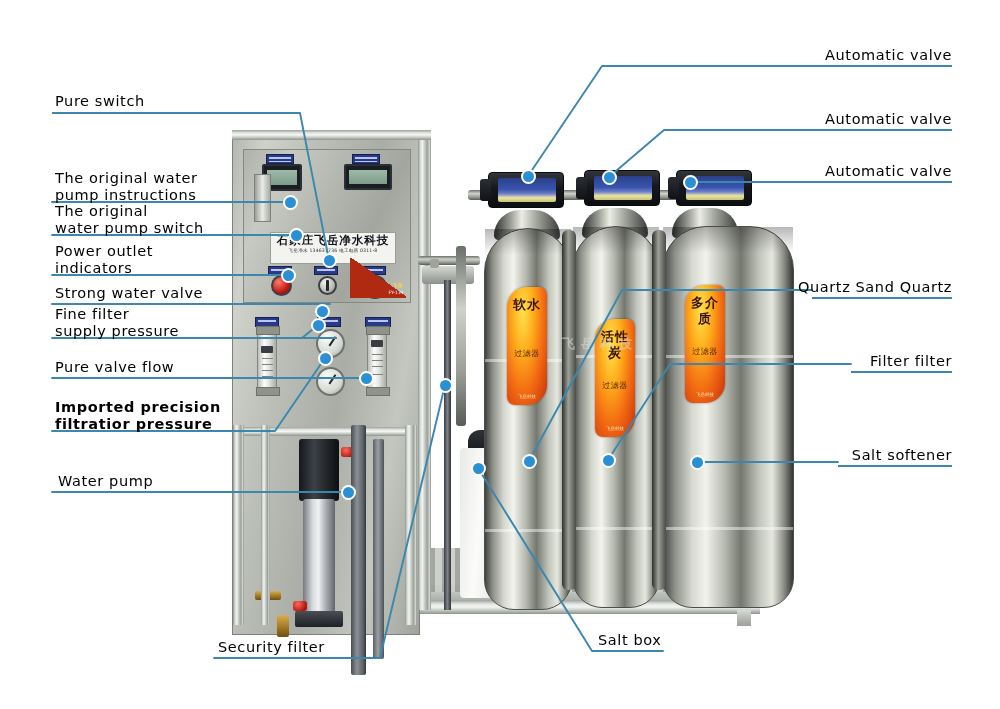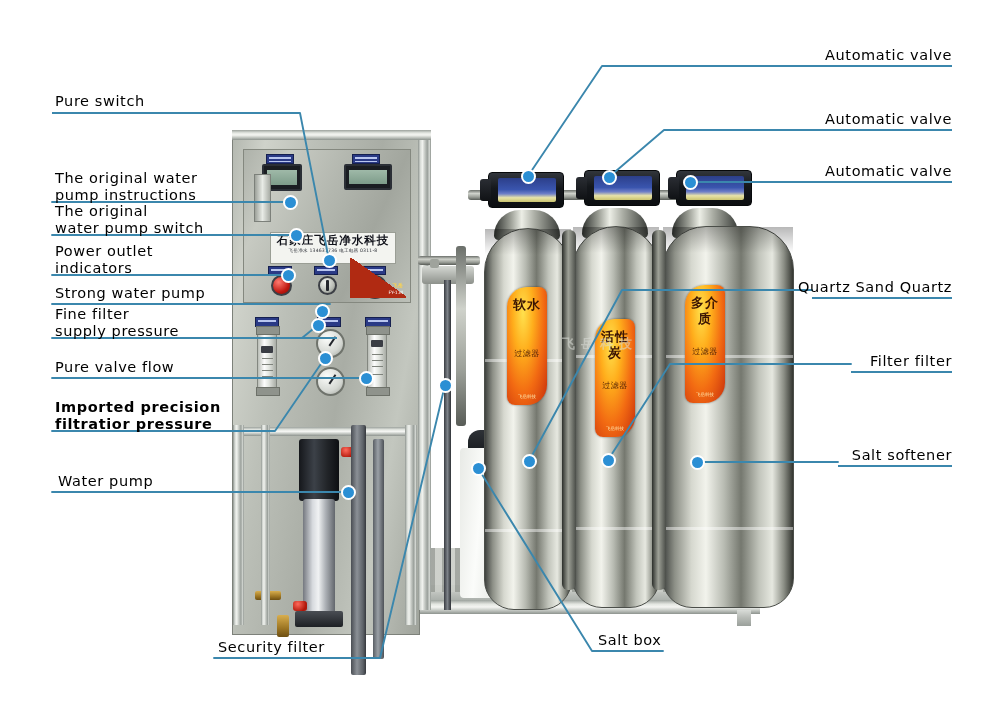--- a/index.html
+++ b/index.html
@@ -370,21 +370,21 @@
       <div class="label r" style="left: auto; top: 279px; right: 48px;">Quartz Sand Quartz</div>
       <div class="label r" style="left: auto; top: 353px; right: 48px;">Filter filter</div>
       <div class="label r" style="left: auto; top: 447px; right: 48px;">Salt softener</div>
       <div class="label" style="left: 55px; top: 93px;">Pure switch</div>
       <div class="label" style="left: 55px; top: 170px;">The original water
 pump instructions</div>
       <div class="label" style="left: 55px; top: 203px;">The original
 water pump switch</div>
       <div class="label" style="left: 55px; top: 243px;">Power outlet
 indicators</div>
-      <div class="label" style="left: 55px; top: 285px;">Strong water pump</div>
+      <div class="label" style="left: 55px; top: 285px;">Strong water valve</div>
       <div class="label" style="left: 55px; top: 306px;">Fine filter
 supply pressure</div>
       <div class="label" style="left: 55px; top: 359px;">Pure valve flow</div>
       <div class="label" style="left: 55px; top: 399px; font-weight: bold;">Imported precision
 filtratior pressure</div>
       <div class="label" style="left: 58px; top: 473px;">Water pump</div>
       <div class="label" style="left: 218px; top: 639px;">Security filter</div>
       <div class="label" style="left: 598px; top: 632px;">Salt box</div>
     </div>
   <div id="dots">

